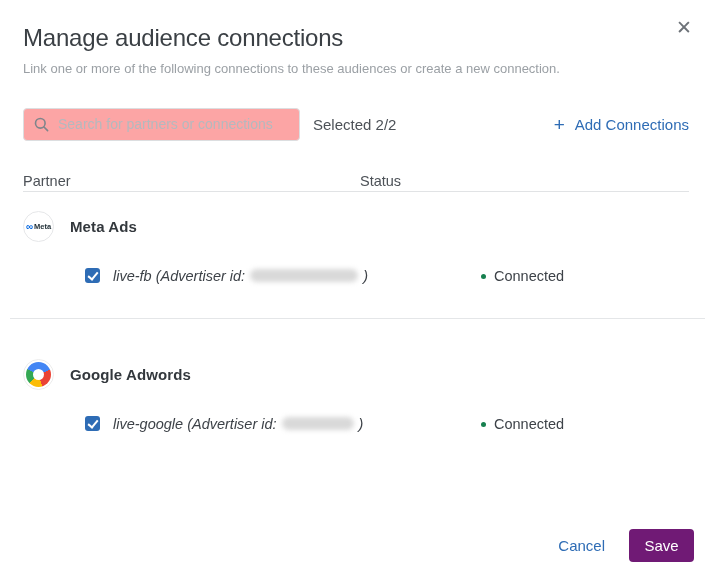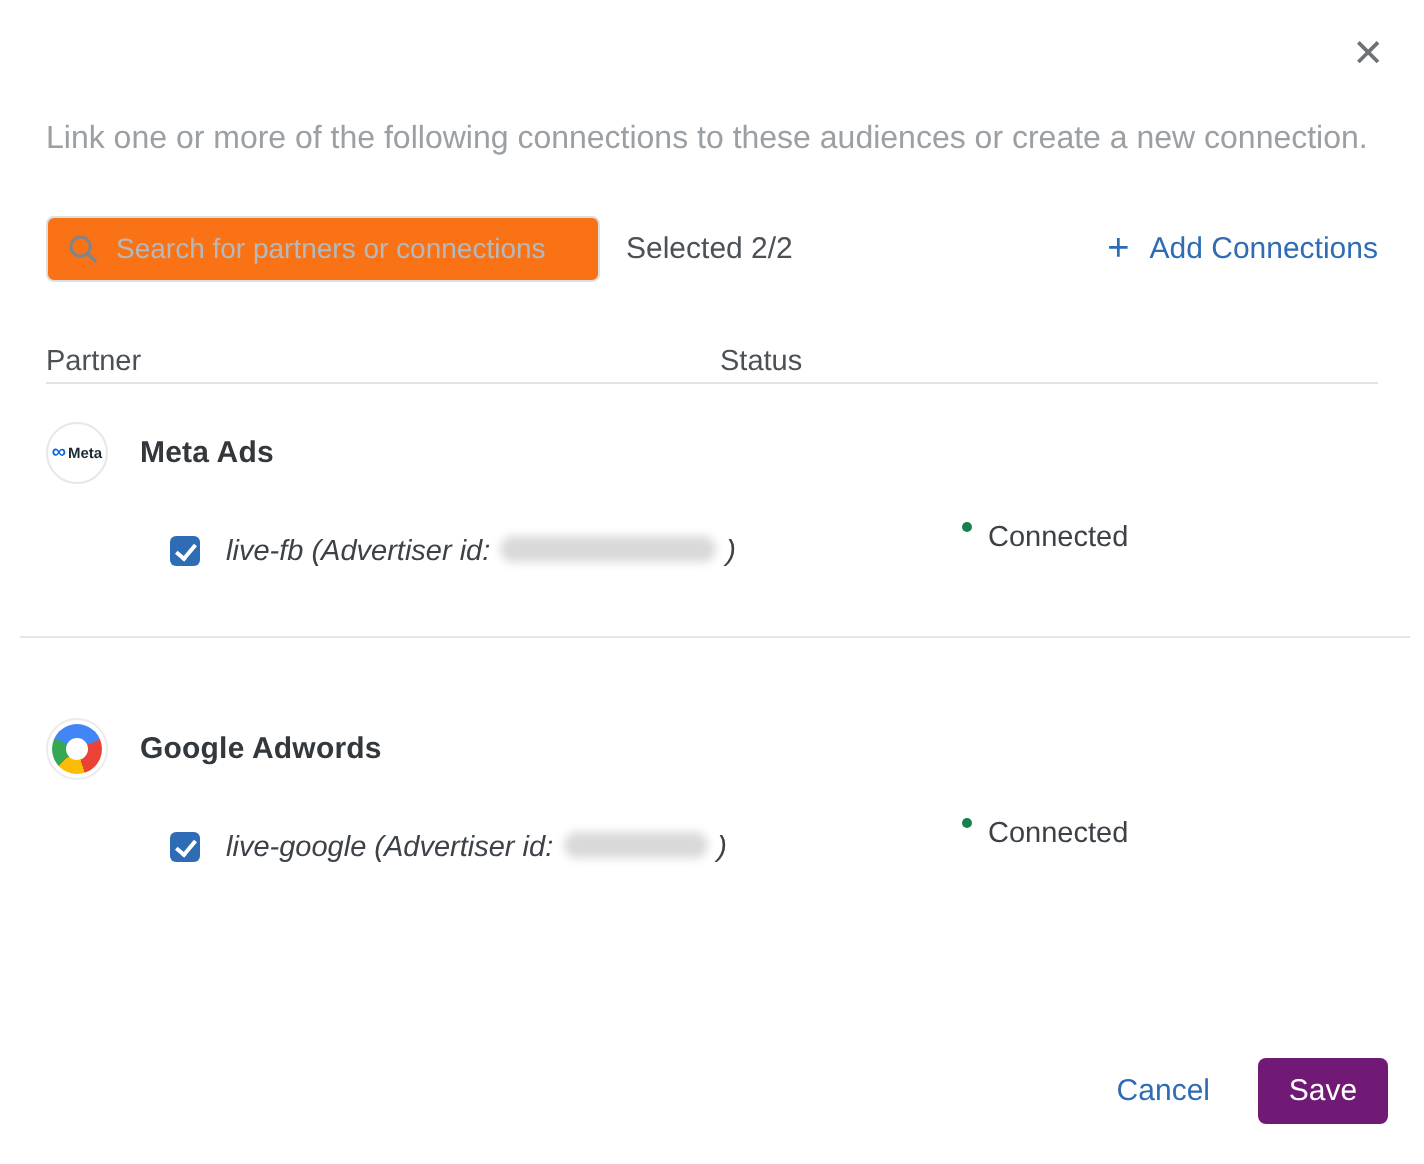--- a/index.html
+++ b/index.html
@@ -5,26 +5,26 @@
   * { margin:0; padding:0; box-sizing:border-box; }
   html,body { width:712px; height:582px; background:#fff; }
   body { font-family:"Liberation Sans", sans-serif; color:#3d4248; }
   .modal { position:relative; width:712px; height:582px; background:#fff; overflow:hidden; }
 
   .close-btn { position:absolute; top:18px; right:20px; font-size:19px; line-height:1;
     color:#6d7278; background:none; border:none; cursor:pointer; font-family:"Liberation Sans",sans-serif; }
 
   .title { position:absolute; left:23px; top:24px; font-size:24px; font-weight:500;
     color:#3b4045; letter-spacing:-0.2px; }
-  .subtitle { position:absolute; left:23px; top:61px; font-size:16px; color:#9ba0a5; }
+  .subtitle { position:absolute; left:23px; top:61px; font-size:13px; color:#9ba0a5; }
 
   .toolbar { position:absolute; left:23px; right:23px; top:107px; height:34px;
     display:flex; align-items:center; }
   .search-box { width:277px; height:33px; border:1px solid #dcdee0; border-radius:4px;
-    display:flex; align-items:center; padding:0 10px; gap:9px; background:#f97316; }
+    display:flex; align-items:center; padding:0 10px; gap:9px; background:#fca5a5; }
   .search-box svg { flex:none; }
   .search-box input { border:none; outline:none; flex:1; font-size:14px; color:#44494f;
     font-family:"Liberation Sans",sans-serif; background:transparent; }
   .search-box input::placeholder { color:#b4b9be; }
   .selected-count { margin-left:13px; font-size:15px; color:#4c5157; }
   .add-conn { margin-left:auto; display:flex; align-items:center; gap:10px;
     color:#2e6cb5; font-size:15px; cursor:pointer; text-decoration:none; }
   .add-conn .plus { font-size:19px; line-height:1; font-weight:400; }
 
   .thead { position:absolute; left:23px; right:23px; top:170px; height:22px;
@@ -54,39 +54,40 @@
   .conn-row.google { top:409px; }
   .checkbox { position:absolute; left:62px; top:7px; width:15px; height:15px;
     background:#2e6cb5; border-radius:3px; cursor:pointer; }
   .checkbox::after { content:""; position:absolute; left:4.5px; top:1.8px; width:4px; height:8px;
     border:solid #fff; border-width:0 2px 2px 0; transform:rotate(40deg); }
   .conn-label { position:absolute; left:90px; top:0; line-height:30px; font-size:14.5px; color:#3d4248;font-style:italic; }
   .redacted { display:inline-block; height:13px; background:#d9d9d9; border-radius:7px;
     filter:blur(2.5px); vertical-align:-1px; margin:0 5px; }
   .redacted.fb { width:108px; }
   .redacted.google { width:72px; }
-  .status { position:absolute; left:458px; top:0; height:30px; display:flex; 
+  .status { position:absolute; left:458px; top:0; height:30px; display:flex; align-items:center;
     gap:8px; font-size:14.5px; color:#3d4248; }
   .status-dot { width:5px; height:5px; border-radius:50%; background:#17804f; flex:none; }
 
   .section-divider { position:absolute; left:10px; right:7px; top:318px; height:0;
     border:none; border-top:1px solid #e4e6e8; }
 
   .footer { position:absolute; right:18px; bottom:20px; display:flex; align-items:center; gap:24px; }
   .cancel-link { color:#2e6cb5; font-size:15px; cursor:pointer; text-decoration:none;text-align:right; }
   .save-btn { width:65px; height:33px; background:#701a75; color:#fff; border:none;
     border-radius:4px; font-size:15px; font-family:"Liberation Sans",sans-serif; cursor:pointer; }
 </style>
 </head>
 <body>
 
 <div class="modal">
 
   <button class="close-btn">✕</button>
 
+  <h1 class="title">Manage audience connections</h1>
   <p class="subtitle">Link one or more of the following connections to these audiences or create a new connection.</p>
 
   <div class="toolbar">
     <div class="search-box">
       <svg width="15" height="15" viewBox="0 0 15 15">
         <circle cx="6.3" cy="6.3" r="4.8" fill="none" stroke="#7f858b" stroke-width="1.6"></circle>
         <line x1="10" y1="10" x2="13.6" y2="13.6" stroke="#7f858b" stroke-width="1.6" stroke-linecap="round"></line>
       </svg>
       <input type="text" placeholder="Search for partners or connections" style="">
     </div>

